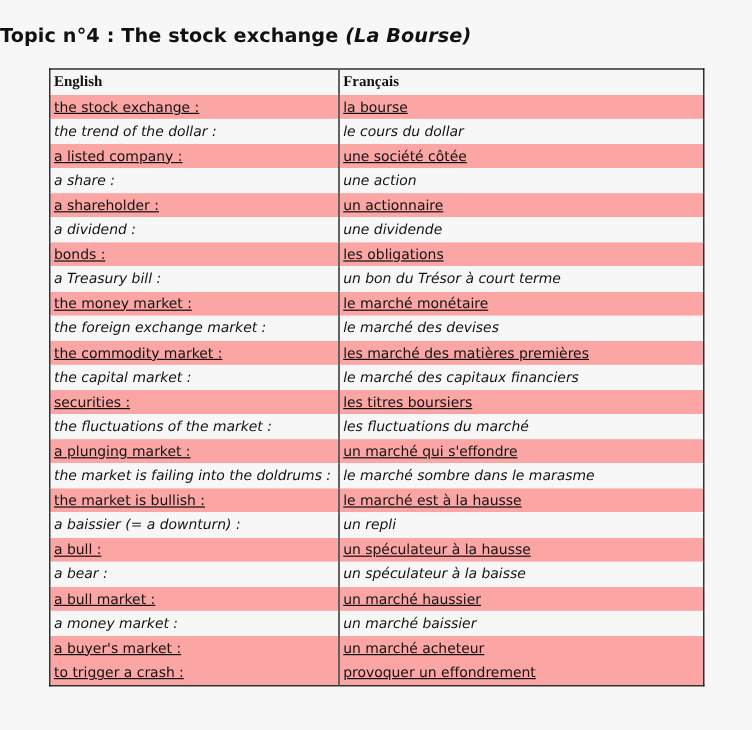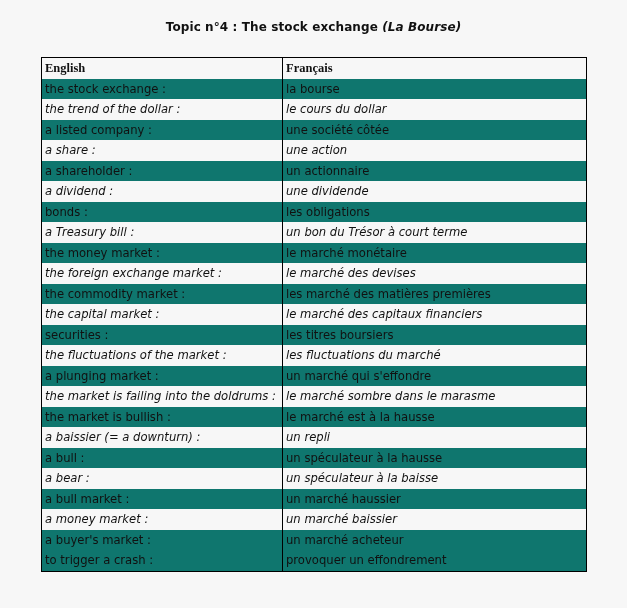--- a/index.html
+++ b/index.html
@@ -13,22 +13,22 @@
       position: relative;
       overflow: hidden;
       font-family: "DejaVu Sans", sans-serif;
       color: #111;
     }
     .title {
       position: absolute;
       top: 20px;
       left: 0;
       width: 627px;
-      text-align: center;
-      font-size: 12px;
+      text-align: left;
+      font-size: 16px;
       font-weight: bold;
       letter-spacing: 0.1px;
       color: #111;
     }
     .title .it { font-style: italic; }
     table.vocab {
       position: absolute;
       top: 57px;
       left: 41px;
       width: 545px;
@@ -49,21 +49,21 @@
     }
     table.vocab th {
       font-weight: bold;
       font-size: 12.5px;
       background: #f7f7f7;
       font-family: Liberation Serif, serif;
     }
     table.vocab th:first-child, table.vocab td:first-child {
       border-right: 1.5px solid #000;
     }
-    tr.hl td { background: #0f766e; }
+    tr.hl td { background: #fca5a5; text-decoration: underline; }
     tr.pl td { background: #f7f7f7; font-style: italic; }
   </style>
 </head>
 <body>
 
 <div class="title"><span>Topic n°4 : The stock exchange </span><span class="it">(La Bourse)</span></div>
 
 <table class="vocab">
   <colgroup>
       <col class="c1">

